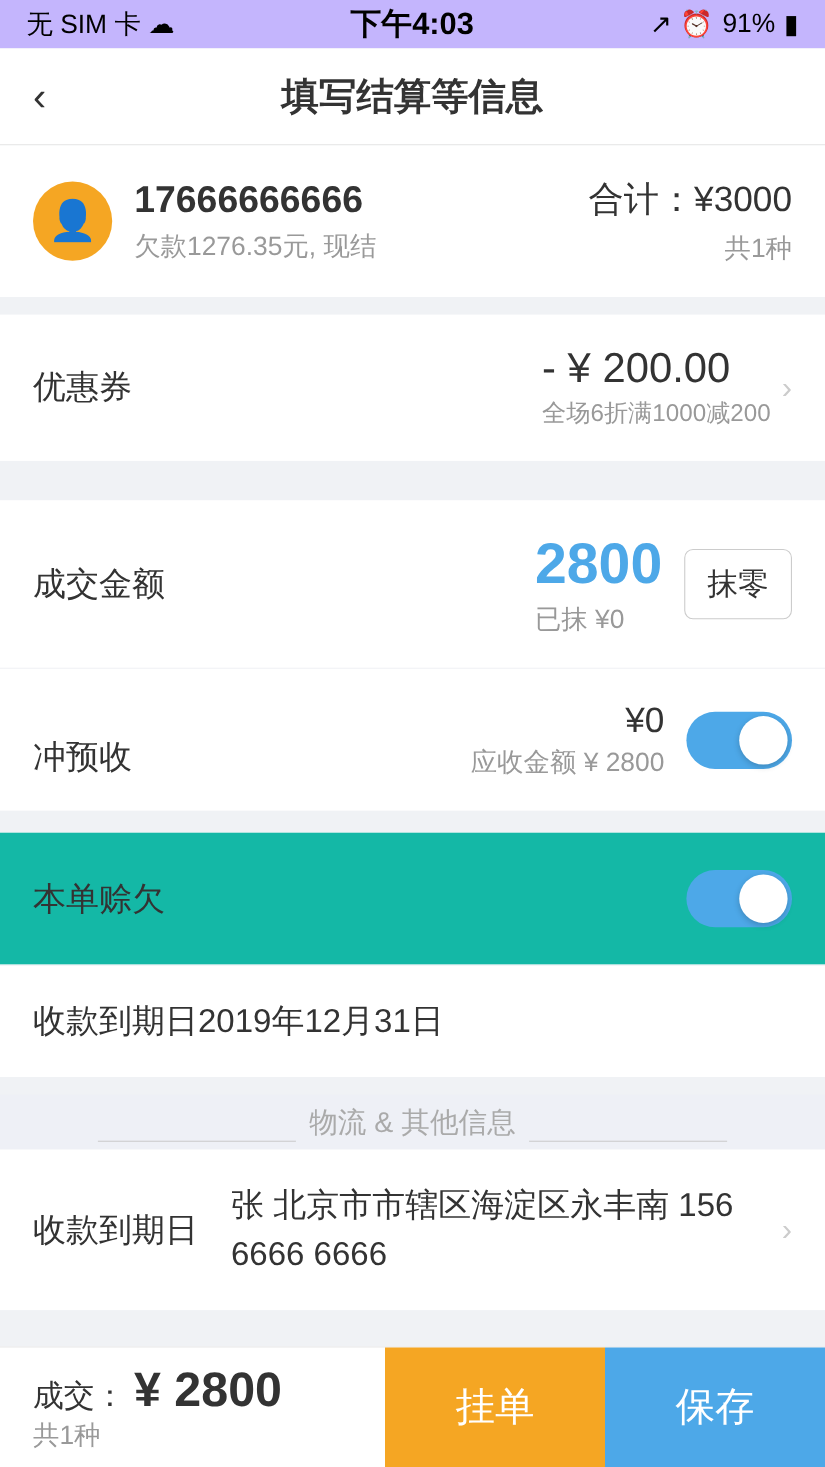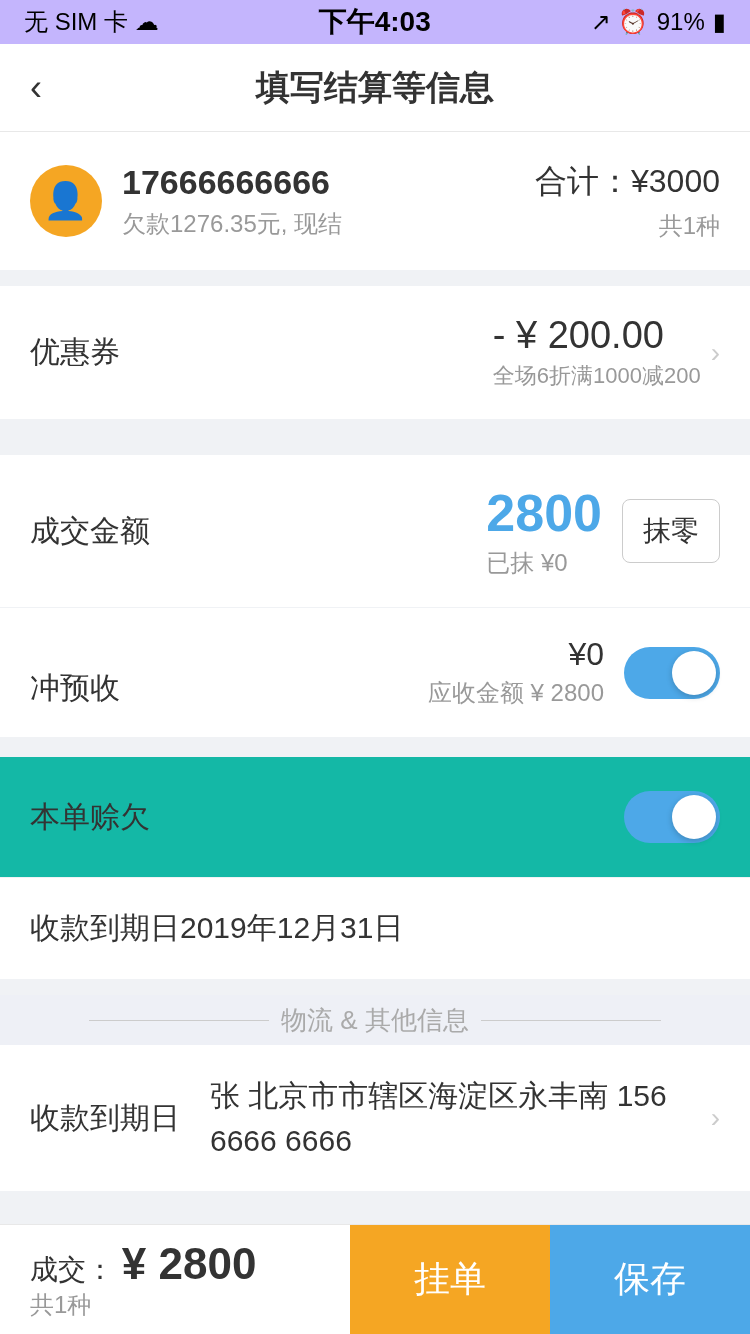--- a/index.html
+++ b/index.html
@@ -260,21 +260,21 @@
     .logistics-divider {
       height: 50px;
       background: #eef0f6;
       display: flex;
       align-items: center;
       justify-content: center;
       margin-top: 16px;
     }
     .logistics-divider-line {
       display: flex;
-      align-items: center;
+      align-items: flex-end;
       gap: 12px;
     }
     .logistics-line {
       width: 180px;
       height: 1px;
       background: #ccc;
     }
     .logistics-text {
       font-size: 26px;
       color: #aaa;

